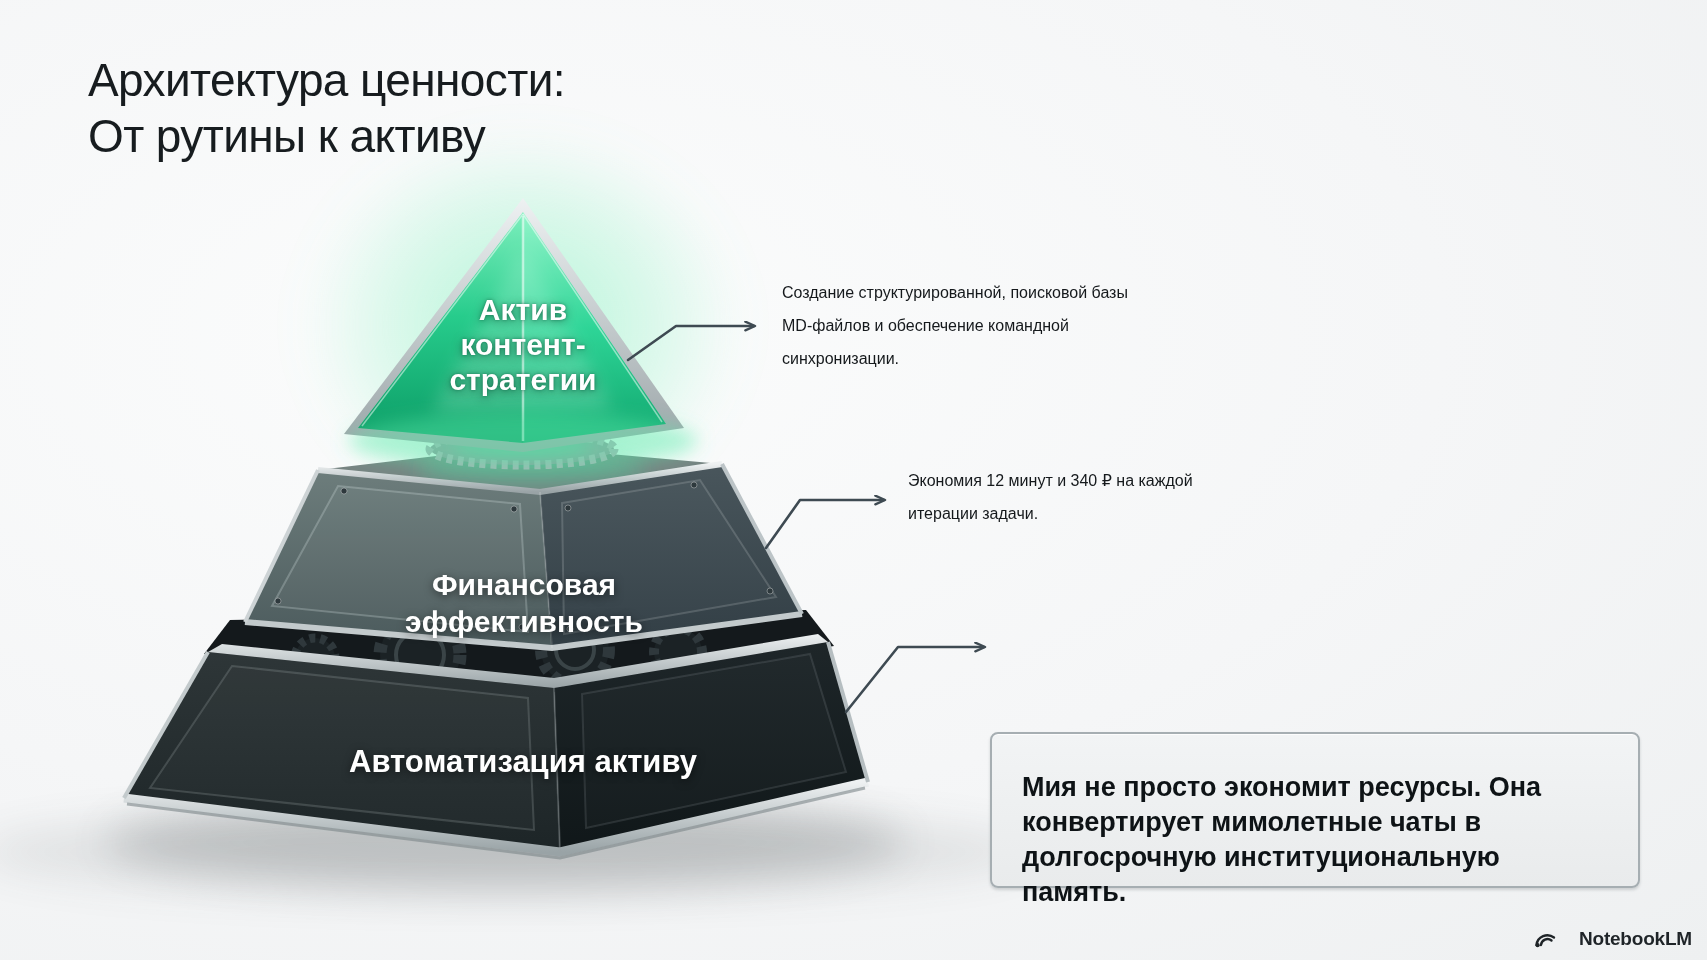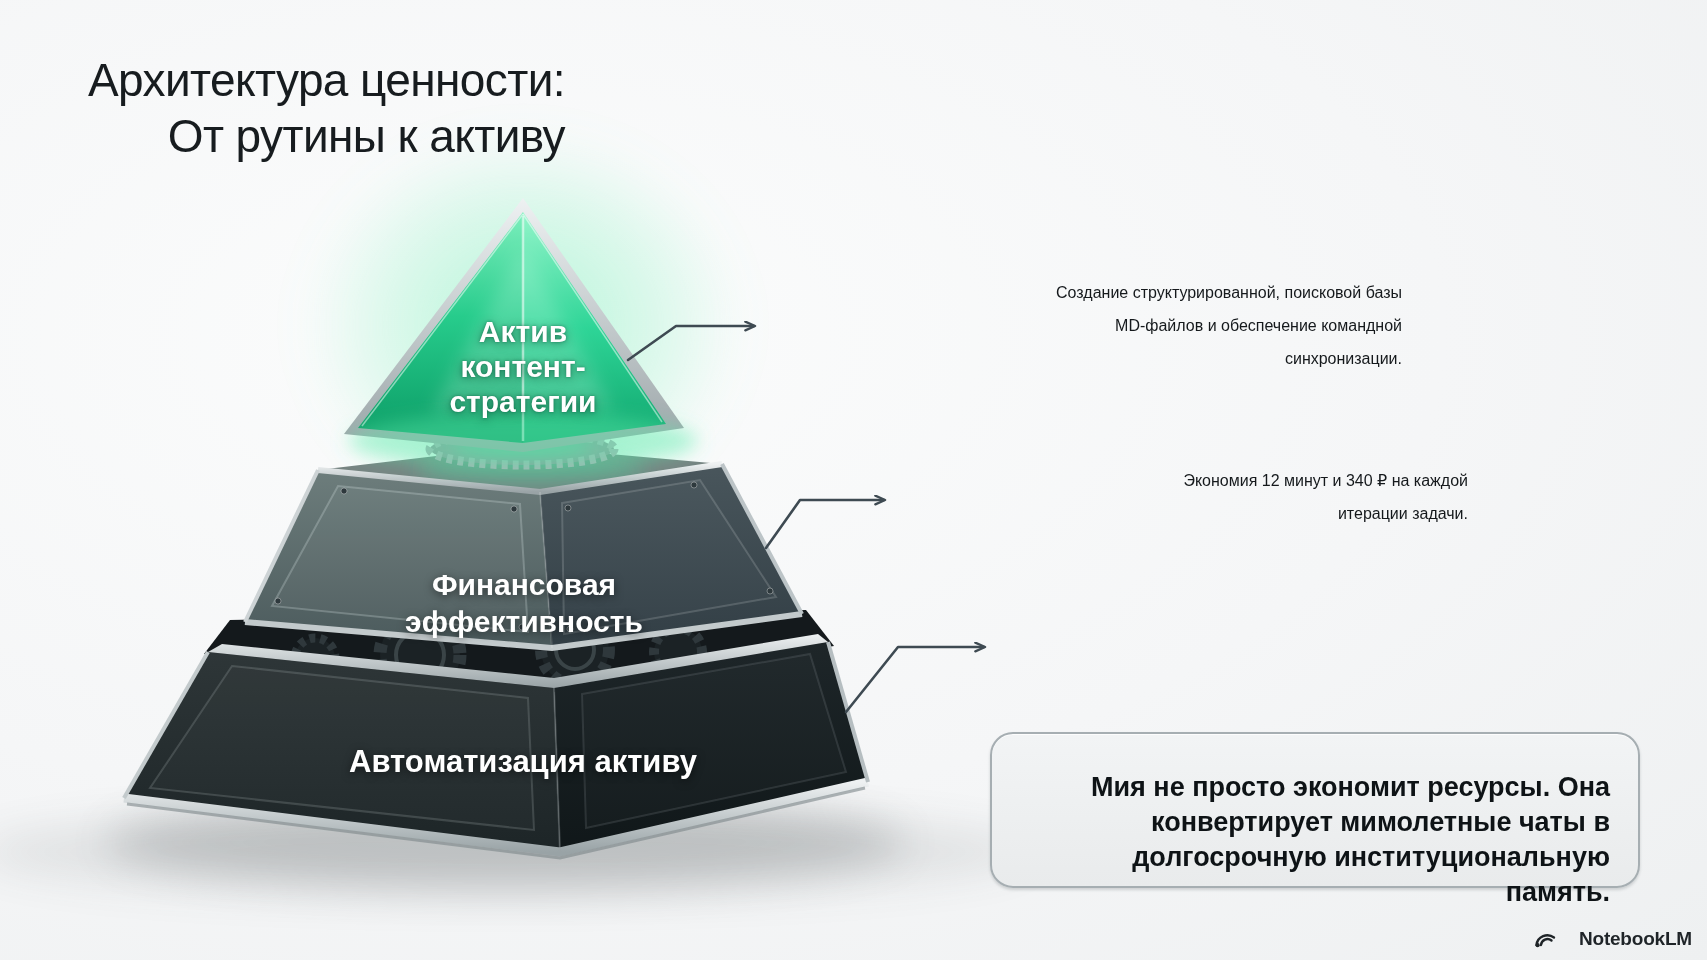--- a/index.html
+++ b/index.html
@@ -2,47 +2,47 @@
 <html><head>
 <meta charset="utf-8">
 <style>
   html,body{margin:0;padding:0;background:#e9eaeb;}
   .slide{
     position:relative;width:1707px;height:960px;overflow:hidden;
     background:radial-gradient(ellipse at 30% 35%, #fbfcfc 0%, #f5f6f7 55%, #eef0f1 100%);
     font-family:"Liberation Sans","DejaVu Sans",sans-serif;
     color:#15191c;
   }
-  .abs{position:absolute;text-align:right;}
+  .abs{position:absolute;}
   .art{position:absolute;left:0;top:0;width:1707px;height:960px;}
   .title{
     left:88px;top:52px;margin:0;
     font-size:46px;line-height:56px;font-weight:500;letter-spacing:-0.6px;
     color:#171c1f;white-space:pre-line;
   }
   .layer-label{
     transform:translateX(-50%);text-align:center;color:#ffffff;font-weight:700;
     white-space:pre-line;
   }
   .label-top{left:523px;top:292px;font-size:30px;line-height:35px;
-    text-shadow:0 2px 10px rgba(4,70,45,.6),0 0 3px rgba(4,60,40,.45);margin-top:22px;}
+    text-shadow:0 2px 10px rgba(4,70,45,.6),0 0 3px rgba(4,60,40,.45);}
   .label-middle{left:524px;top:530px;font-size:30px;line-height:37px;
     text-shadow:0 2px 8px rgba(0,0,0,.5);margin-top:36px;}
   .label-bottom{left:523px;top:744px;font-size:31px;line-height:36px;
     text-shadow:0 2px 8px rgba(0,0,0,.55);}
   .annotation{
     font-size:16px;line-height:33px;font-weight:400;color:#15191c;white-space:pre-line;
   }
   .a1{left:782px;top:276px;width:620px;}
   .a2{left:908px;top:464px;width:560px;}
   .a3{left:1010px;top:606px;width:520px;}
   .callout{
     left:990px;top:732px;width:650px;height:156px;box-sizing:border-box;
     background:linear-gradient(#f2f4f5,#e9ebec);
-    border:2px solid #a6aeb2;border-radius:23px;
+    border:2px solid #a6aeb2;border-radius:8px;
     box-shadow:0 2px 3px rgba(40,50,55,.18), inset 0 1px 0 rgba(255,255,255,.8);
   }
   .callout-text{
     margin:0;padding:36px 28px 0 30px;
     font-size:27px;line-height:35px;font-weight:700;color:#0e1316;white-space:pre-line;
   }
   .footer{
     right:15px;top:928px;display:flex;align-items:center;gap:22px;color:#1f2428;
   }
   .brand-name{font-size:19px;font-weight:700;letter-spacing:-0.2px;}

